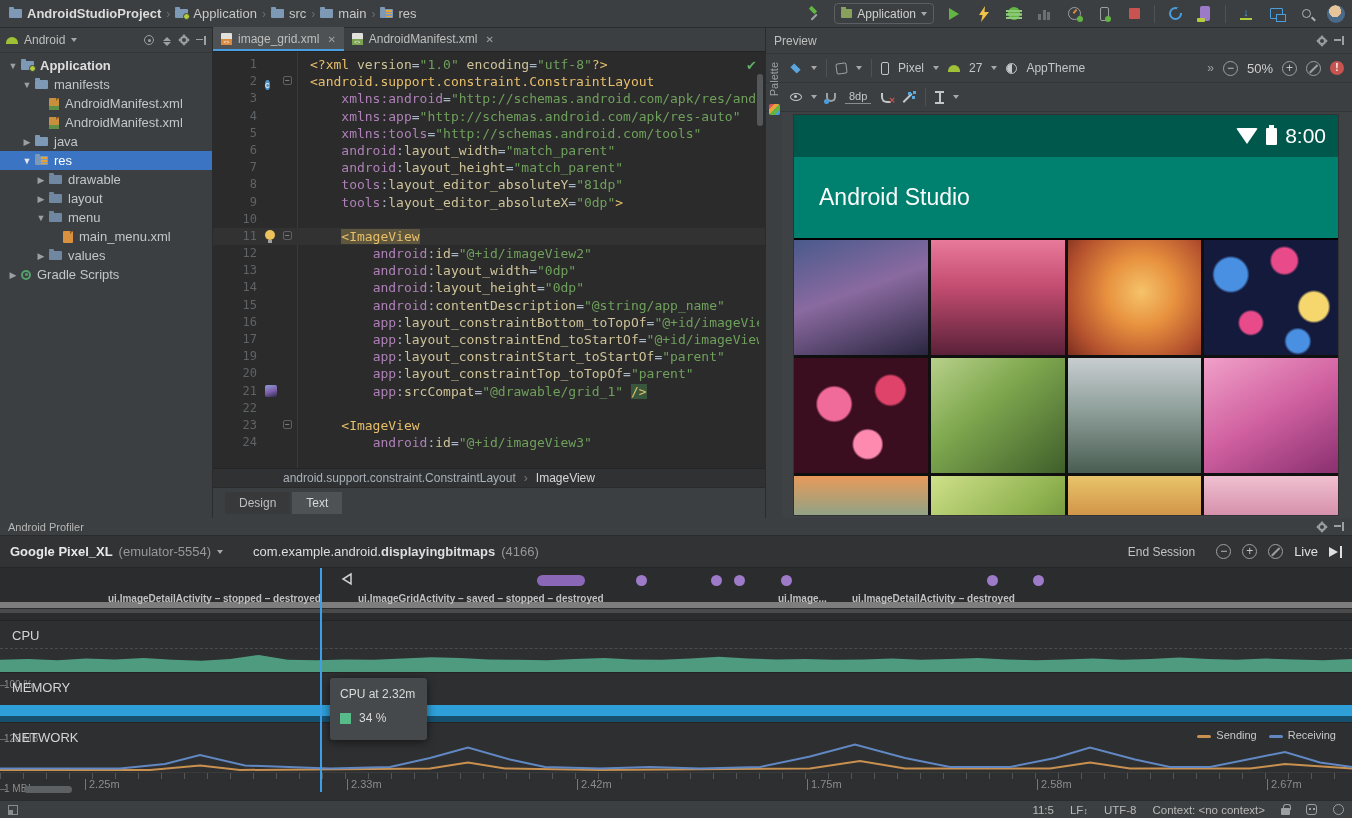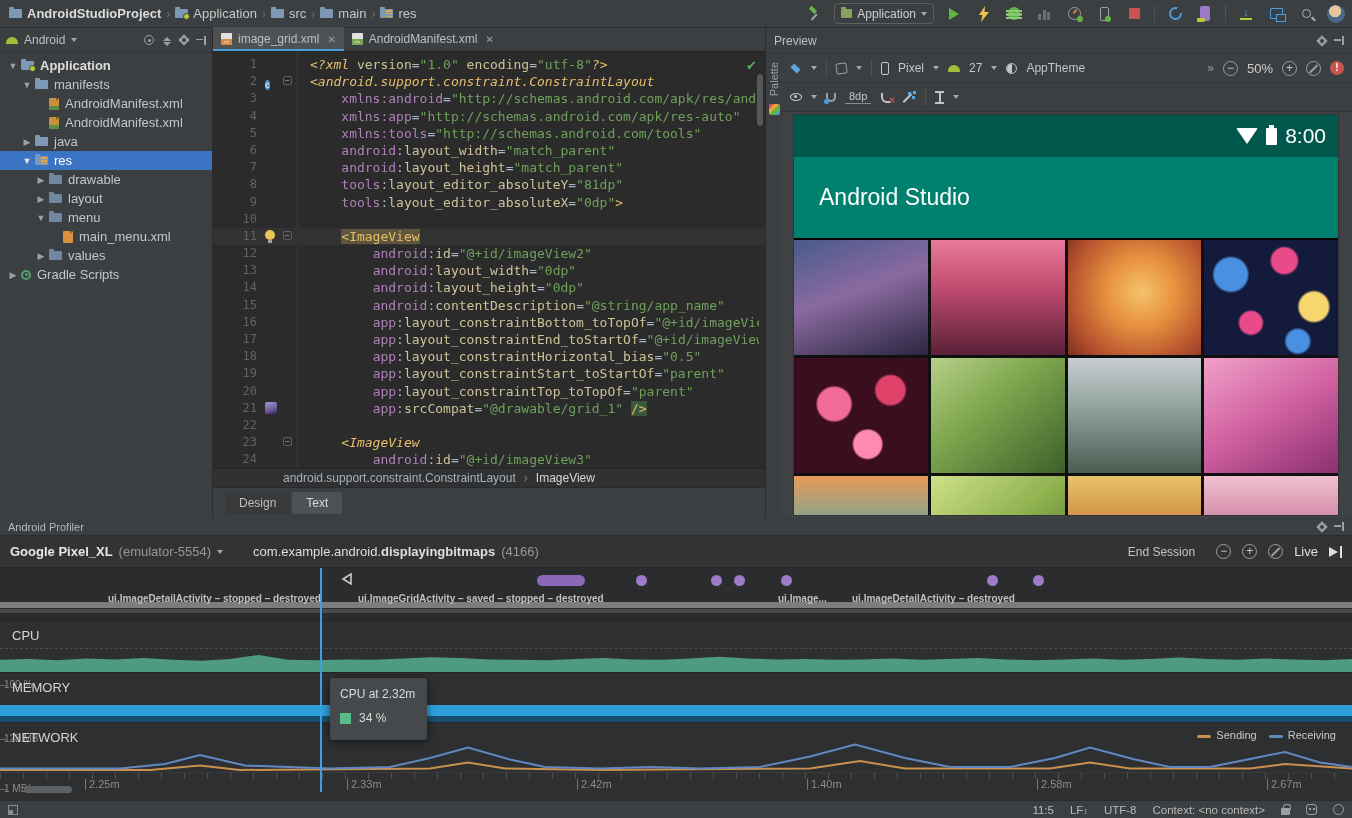--- a/index.html
+++ b/index.html
@@ -89,21 +89,21 @@
   .xmlic::after { content:""; position:absolute; left:0; bottom:0; width:11px; height:6px; background:#d98a3f; color:#fff; font-size:5px; text-align:center; line-height:6px; content:"<>"; }
   .xmlic.green::after { background:#7aa352; }
   #code { position:relative; height:416px; overflow:hidden; padding-top:4px; }
   #gutter-line { position:absolute; left:84px; top:0; bottom:0; width:1px; background:#37393b; }
   .cl { position:relative; height:17.2px; white-space:pre; font-family:"DejaVu Sans Mono", monospace; font-size:13px; line-height:17.2px; color:#a9b7c6; }
   .cl .ln { position:absolute; left:0; top:0; width:44px; text-align:right; color:#606366; font-size:12px; }
   .cl .gic { position:absolute; left:52px; top:2px; }
   .cl .fold { position:absolute; left:70px; top:3px; width:9px; height:9px; border:1px solid #5e6163; border-radius:2px; color:#9da0a2; font-size:8px; line-height:7px; text-align:center; }
   .cl .ct { position:absolute; left:97px; top:0; right:6px; overflow:hidden; white-space:pre; }
   .cl.hl { background:#323232; }
-  .sg-t { color:#e8bf6a;font-style:italic; } .sg-n { color:#ae81b8; } .sg-a { color:#cec398; }
+  .sg-t { color:#e8bf6a; } .sg-n { color:#ae81b8; } .sg-a { color:#cec398; }
   .sg-s { color:#6fa05c; } .sg-e { color:#a9b7c6; } .sg-p { color:#a9b7c6; }
   .sg-h1 { color:#e8bf6a; background:rgba(210,180,90,0.28); }
   .sg-h2 { color:#e8bf6a; background:rgba(80,160,90,0.38); }
   .cc-circle { width:13px; height:13px; background:#4f94cd; border-radius:50%; color:#fff; font-size:9px; text-align:center; line-height:13px; font-family:"Liberation Sans",sans-serif; }
   .bulb { width:10px; height:10px; background:#eac35c; border-radius:50%; position:relative; }
   .bulb::after { content:""; position:absolute; left:3px; bottom:-3px; width:4px; height:3px; background:#9da0a2; }
   .imgthumb { width:12px; height:12px; border-radius:2px; background:linear-gradient(160deg,#8f9bd8 0%,#7b5ea7 55%,#2a2a4a 100%); }
   #editor-check { position:absolute; right:8px; top:6px; color:#5fad65; font-size:13px; }
   #editor-scroll { position:absolute; right:2px; top:22px; width:6px; height:52px; background:#55585b; border-radius:3px; }
   #xml-crumb { position:absolute; left:0; top:440px; width:552px; height:19px; background:#2f3133; border-top:1px solid #252525;
@@ -411,21 +411,20 @@
         <div class="cl"><span class="ln">8</span><span class="ct"><span class="sg-p">    </span><span class="sg-n">tools</span><span class="sg-e">:</span><span class="sg-a">layout_editor_absoluteY</span><span class="sg-e">=</span><span class="sg-s">"81dp"</span></span></div>
         <div class="cl"><span class="ln">9</span><span class="ct"><span class="sg-p">    </span><span class="sg-n">tools</span><span class="sg-e">:</span><span class="sg-a">layout_editor_absoluteX</span><span class="sg-e">=</span><span class="sg-s">"0dp"</span><span class="sg-t">&gt;</span></span></div>
         <div class="cl"><span class="ln">10</span><span class="ct"></span></div>
         <div class="cl hl"><span class="ln">11</span><span class="gic bulb"></span><span class="fold">−</span><span class="ct"><span class="sg-p">    </span><span class="sg-h1">&lt;ImageView</span></span></div>
         <div class="cl"><span class="ln">12</span><span class="ct"><span class="sg-p">        </span><span class="sg-n">android</span><span class="sg-e">:</span><span class="sg-a">id</span><span class="sg-e">=</span><span class="sg-s">"@+id/imageView2"</span></span></div>
         <div class="cl"><span class="ln">13</span><span class="ct"><span class="sg-p">        </span><span class="sg-n">android</span><span class="sg-e">:</span><span class="sg-a">layout_width</span><span class="sg-e">=</span><span class="sg-s">"0dp"</span></span></div>
         <div class="cl"><span class="ln">14</span><span class="ct"><span class="sg-p">        </span><span class="sg-n">android</span><span class="sg-e">:</span><span class="sg-a">layout_height</span><span class="sg-e">=</span><span class="sg-s">"0dp"</span></span></div>
         <div class="cl"><span class="ln">15</span><span class="ct"><span class="sg-p">        </span><span class="sg-n">android</span><span class="sg-e">:</span><span class="sg-a">contentDescription</span><span class="sg-e">=</span><span class="sg-s">"@string/app_name"</span></span></div>
         <div class="cl"><span class="ln">16</span><span class="ct"><span class="sg-p">        </span><span class="sg-n">app</span><span class="sg-e">:</span><span class="sg-a">layout_constraintBottom_toTopOf</span><span class="sg-e">=</span><span class="sg-s">"@+id/imageView6"</span></span></div>
         <div class="cl"><span class="ln">17</span><span class="ct"><span class="sg-p">        </span><span class="sg-n">app</span><span class="sg-e">:</span><span class="sg-a">layout_constraintEnd_toStartOf</span><span class="sg-e">=</span><span class="sg-s">"@+id/imageView3"</span></span></div>
-        <div class="cl"><span class="ln">18</span><span class="ct"><span class="sg-p">        </span><span class="sg-n">app</span><span class="sg-e">:</span><span class="sg-a">layout_constraintHorizontal_bias</span><span class="sg-e">=</span><span class="sg-s">"0.5"</span></span></div>
         <div class="cl"><span class="ln">19</span><span class="ct"><span class="sg-p">        </span><span class="sg-n">app</span><span class="sg-e">:</span><span class="sg-a">layout_constraintStart_toStartOf</span><span class="sg-e">=</span><span class="sg-s">"parent"</span></span></div>
         <div class="cl"><span class="ln">20</span><span class="ct"><span class="sg-p">        </span><span class="sg-n">app</span><span class="sg-e">:</span><span class="sg-a">layout_constraintTop_toTopOf</span><span class="sg-e">=</span><span class="sg-s">"parent"</span></span></div>
         <div class="cl"><span class="ln">21</span><span class="gic imgthumb"></span><span class="ct"><span class="sg-p">        </span><span class="sg-n">app</span><span class="sg-e">:</span><span class="sg-a">srcCompat</span><span class="sg-e">=</span><span class="sg-s">"@drawable/grid_1"</span><span class="sg-p"> </span><span class="sg-h2">/&gt;</span></span></div>
         <div class="cl"><span class="ln">22</span><span class="ct"></span></div>
         <div class="cl"><span class="ln">23</span><span class="fold">−</span><span class="ct"><span class="sg-p">    </span><span class="sg-t">&lt;ImageView</span></span></div>
         <div class="cl"><span class="ln">24</span><span class="ct"><span class="sg-p">        </span><span class="sg-n">android</span><span class="sg-e">:</span><span class="sg-a">id</span><span class="sg-e">=</span><span class="sg-s">"@+id/imageView3"</span></span></div>
         <span id="editor-check">✔</span>
         <div id="editor-scroll"></div>
       </div>
     <div id="xml-crumb">
@@ -586,21 +585,21 @@
       <svg id="net-svg" width="1352" height="46">
         <polyline id="net-send" fill="none" stroke-width="2" points="0,44.0 150,44.0 200,39.5 240,44.0 430,42.5 468,36.5 505,42.5 600,44.0 810,42.5 860,35.0 905,42.5 1050,42.5 1090,36.5 1130,42.5 1250,42.5 1285,38.0 1352,42.5" stroke="#c9904f"></polyline>
         <polyline id="net-recv" fill="none" stroke-width="2" points="0,42.5 120,42.5 165,38.0 200,29.0 245,39.5 330,42.5 390,41.0 430,32.0 468,21.5 510,33.5 545,41.0 600,42.5 650,41.0 700,42.5 760,41.0 810,30.5 855,18.5 905,32.0 950,41.0 1010,41.0 1055,32.0 1090,21.5 1135,33.5 1170,41.0 1210,41.0 1255,32.0 1285,26.0 1320,36.5 1352,41.0" stroke="#6188c2"></polyline>
       </svg>
     </div>
 
     <div id="pf-axis">
         <span class="ax-label" style="left: 85px;">2.25m</span>
         <span class="ax-label" style="left: 347px;">2.33m</span>
         <span class="ax-label" style="left: 577px;">2.42m</span>
-        <span class="ax-label" style="left: 807px;">1.40m</span>
+        <span class="ax-label" style="left: 807px;">1.75m</span>
         <span class="ax-label" style="left: 1037px;">2.58m</span>
         <span class="ax-label" style="left: 1267px;">2.67m</span>
       </div>
     <div id="pf-scroll"></div>
     <div id="playhead" style="left: 320px;"></div>
 
     <div id="tooltip">
       <div class="tt-title">CPU at 2.32m</div>
       <div class="tt-row">
         <span class="swatch" style="background: rgb(87, 187, 138);"></span>

